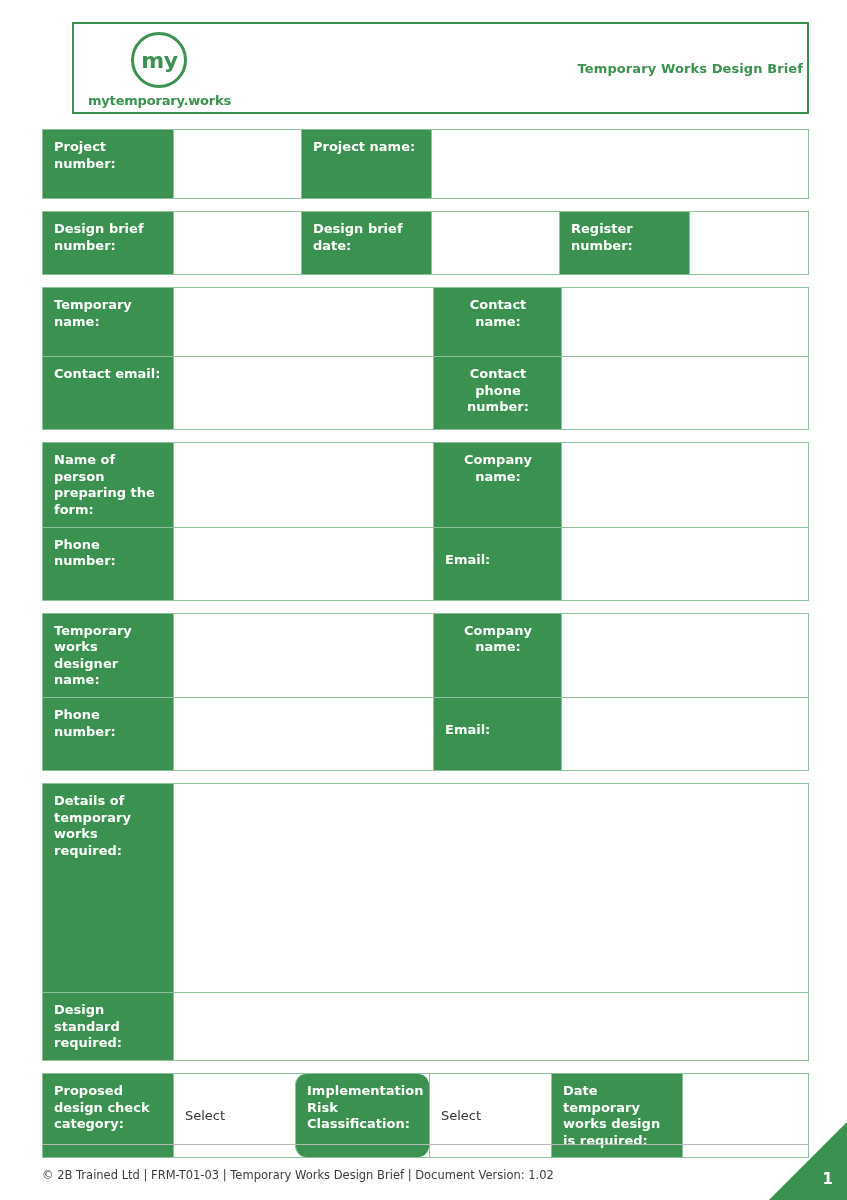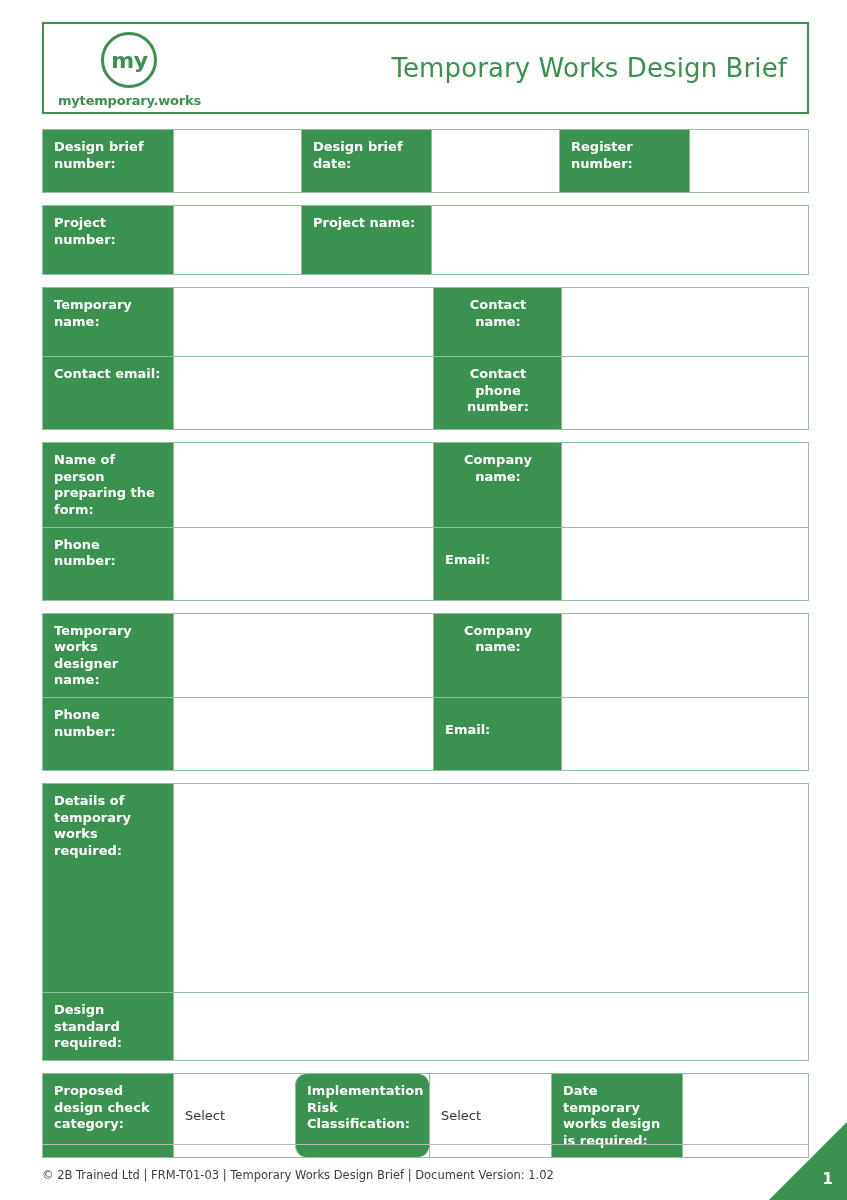--- a/index.html
+++ b/index.html
@@ -22,22 +22,23 @@
     padding: 22px 38px 0 42px;
   }
 
   
   .header-box {
     border: 2px solid #3b9150;
     height: 92px;
     display: flex;
     align-items: center;
     justify-content: space-between;
-    padding: 0 16px 0 14px;
+    padding: 0 0 0 14px;
     margin-bottom: 15px;
+    margin-left: 30px;
   }
   .logo-wrap {
     display: flex;
     flex-direction: column;
     align-items: center;
     padding-top: 4px;
   }
   .logo-circle {
     width: 56px;
     height: 56px;
@@ -55,22 +56,22 @@
     letter-spacing: -0.5px;
   }
   .logo-text {
     color: #3b9150;
     font-size: 13px;
     font-weight: bold;
     letter-spacing: -0.2px;
   }
   .header-title {
     color: #3b9150;
-    font-size: 26px;
-    font-weight: normal;
+    font-size: 13px;
+    font-weight: bold;
     letter-spacing: 0.1px;
     padding-right: 4px;
   }
 
   
   .block {
     border: 1px solid #8fc29c;
     margin-bottom: 12px;
     display: flex;
     flex-direction: column;
@@ -154,40 +155,40 @@
       <div class="logo-circle">
         <span>my</span>
       </div>
       <div class="logo-text">mytemporary.works</div>
     </div>
     <div class="header-title">Temporary Works Design Brief</div>
   </div>
 
   <div class="block">
     <div class="row">
+      <div class="cell lbl w-130 tall-68">Project number:</div>
+      <div class="cell val w-128 tall-68"></div>
+      <div class="cell lbl w-130 tall-68">Project name:</div>
+      <div class="cell val flex1 tall-68"></div>
+    </div>
+  </div>
+
+  <div class="block">
+    <div class="row">
       <div class="cell lbl w-130 tall-62">Design brief number:</div>
       <div class="cell val w-128 tall-62"></div>
       <div class="cell lbl w-130 tall-62">Design brief date:</div>
       <div class="cell val w-128 tall-62"></div>
       <div class="cell lbl w-130 tall-62">Register number:</div>
       <div class="cell val flex1 tall-62"></div>
     </div>
   </div>
 
   <div class="block">
     <div class="row">
-      <div class="cell lbl w-130 tall-68">Project number:</div>
-      <div class="cell val w-128 tall-68"></div>
-      <div class="cell lbl w-130 tall-68">Project name:</div>
-      <div class="cell val flex1 tall-68"></div>
-    </div>
-  </div>
-
-  <div class="block">
-    <div class="row">
       <div class="cell lbl w-130 tall-68">Temporary name:</div>
       <div class="cell val w-260 tall-68"></div>
       <div class="cell lbl w-132 tall-68">Contact name:</div>
       <div class="cell val flex1 tall-68"></div>
     </div>
     <div class="row">
       <div class="cell lbl w-130 tall-72" style="min-height:72px;">Contact email:</div>
       <div class="cell val w-260" style="min-height:72px;"></div>
       <div class="cell lbl w-132" style="min-height:72px;">Contact phone number:</div>
       <div class="cell val flex1" style="min-height:72px;"></div>

